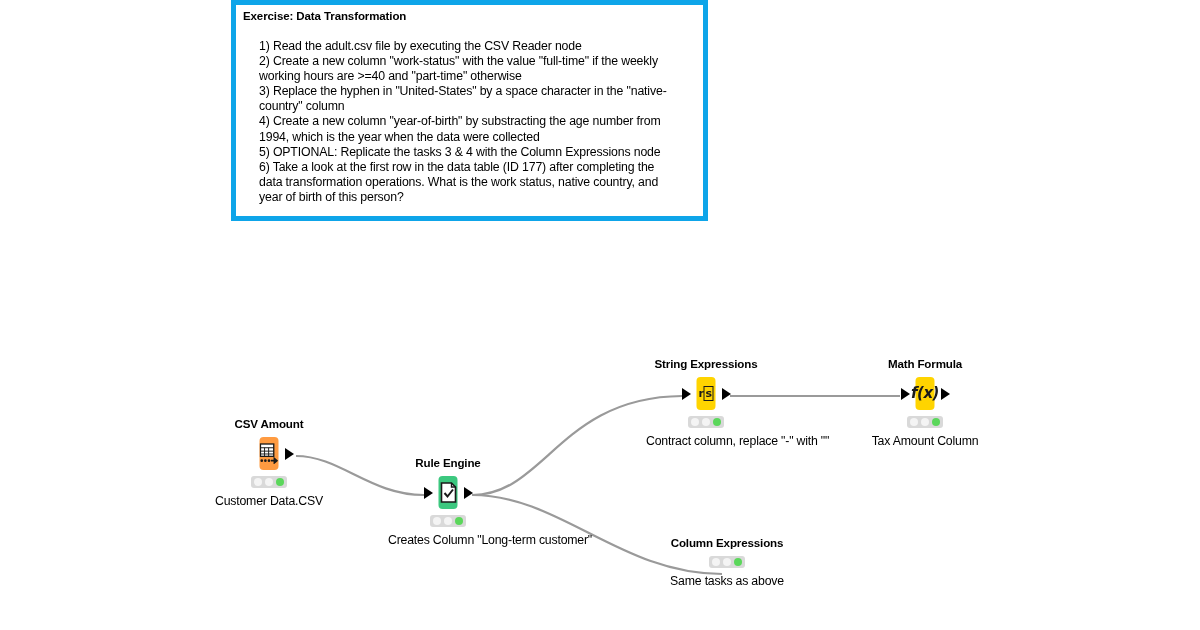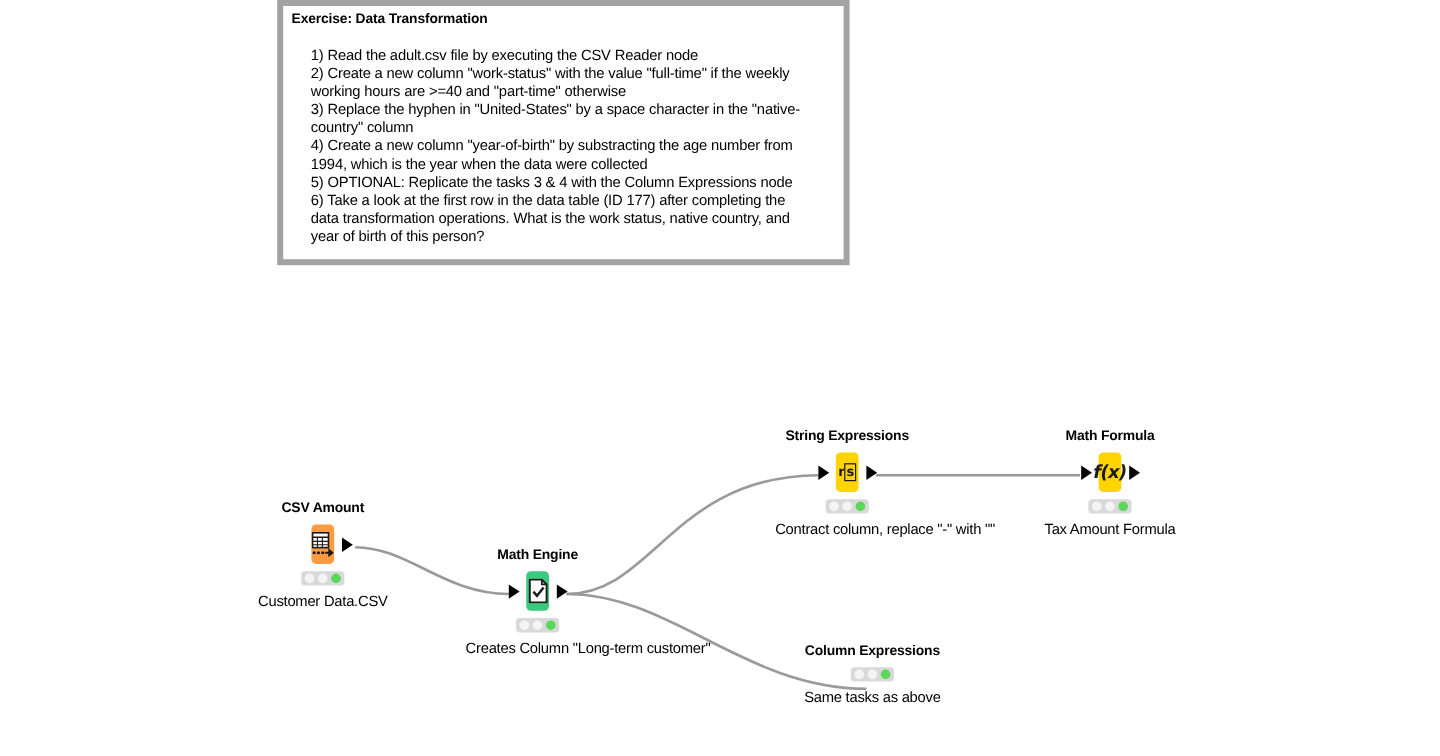--- a/index.html
+++ b/index.html
@@ -18,21 +18,21 @@
   }
 
   
   .annotation {
     position: absolute;
     left: 231px;
     top: 0px;
     width: 477px;
     height: 221px;
     box-sizing: border-box;
-    border: 5px solid #a3a3a3;
+    border: 5px solid #0ea5e9;
     background: #ffffff;
     padding: 4px 7px 6px 7px;
   }
   .annotation-title {
     font-size: 11.5px;
     font-weight: bold;
     line-height: 14px;
     letter-spacing: -0.1px;
     margin: 0 0 11px 0;
   }
@@ -217,21 +217,21 @@
   </div>
   <div class="node-status">
     <span class="led"></span>
     <span class="led"></span>
     <span class="led on"></span>
   </div>
   <div class="node-caption">Customer Data.CSV</div>
 </div>
 
 <div class="node" style="left:448px; top:456px;">
-  <div class="node-title">Math Engine</div>
+  <div class="node-title">Rule Engine</div>
   <div class="node-figure">
     <div class="node-box green">
       <svg width="18" height="21" viewBox="0 0 18 21">
         <path d="M2 1 H12 L16 5 V20 H2 Z" fill="#ffffff" stroke="#1a1a1a" stroke-width="1.6"></path>
         <path d="M12 1 V5 H16" fill="none" stroke="#1a1a1a" stroke-width="1.4"></path>
         <path d="M5 11 L8 14.5 L13.5 7.5" fill="none" stroke="#1a1a1a" stroke-width="2"></path>
       </svg>
     </div>
     <div class="port in"></div>
     <div class="port out"></div>
@@ -268,21 +268,21 @@
       <span class="glyph glyph-fx">f(x)</span>
     </div>
     <div class="port in"></div>
     <div class="port out"></div>
   </div>
   <div class="node-status">
     <span class="led"></span>
     <span class="led"></span>
     <span class="led on"></span>
   </div>
-  <div class="node-caption">Tax Amount Formula</div>
+  <div class="node-caption">Tax Amount Column</div>
 </div>
 
 <div class="node" style="left:727px; top:536px;text-align:center;">
   <div class="node-title">Column Expressions</div>
   <div class="node-status">
     <span class="led"></span>
     <span class="led"></span>
     <span class="led on"></span>
   </div>
   <div class="node-caption">Same tasks as above</div>

